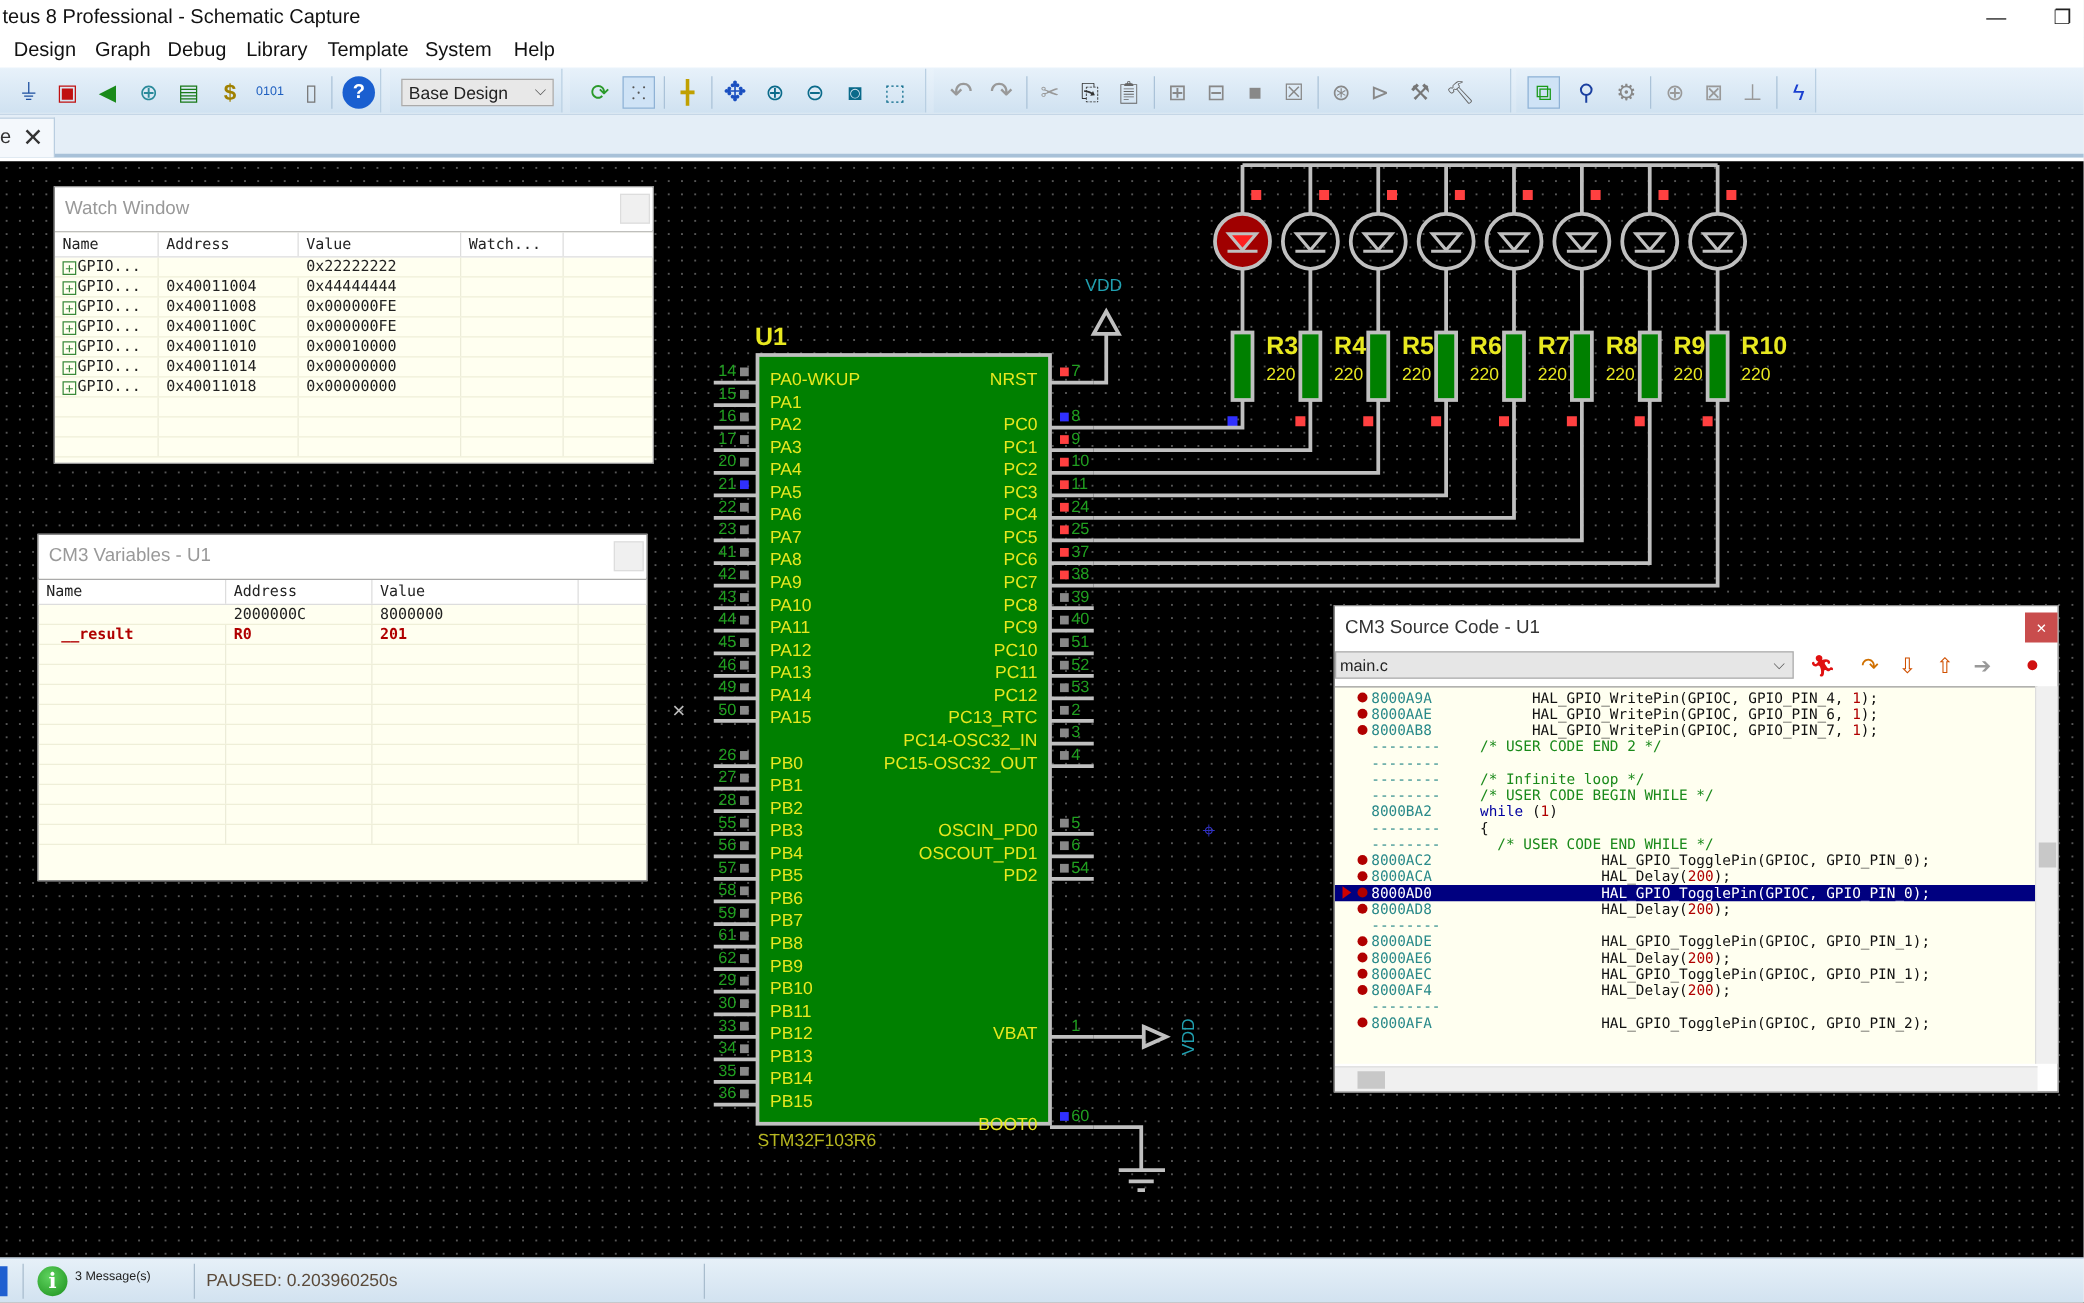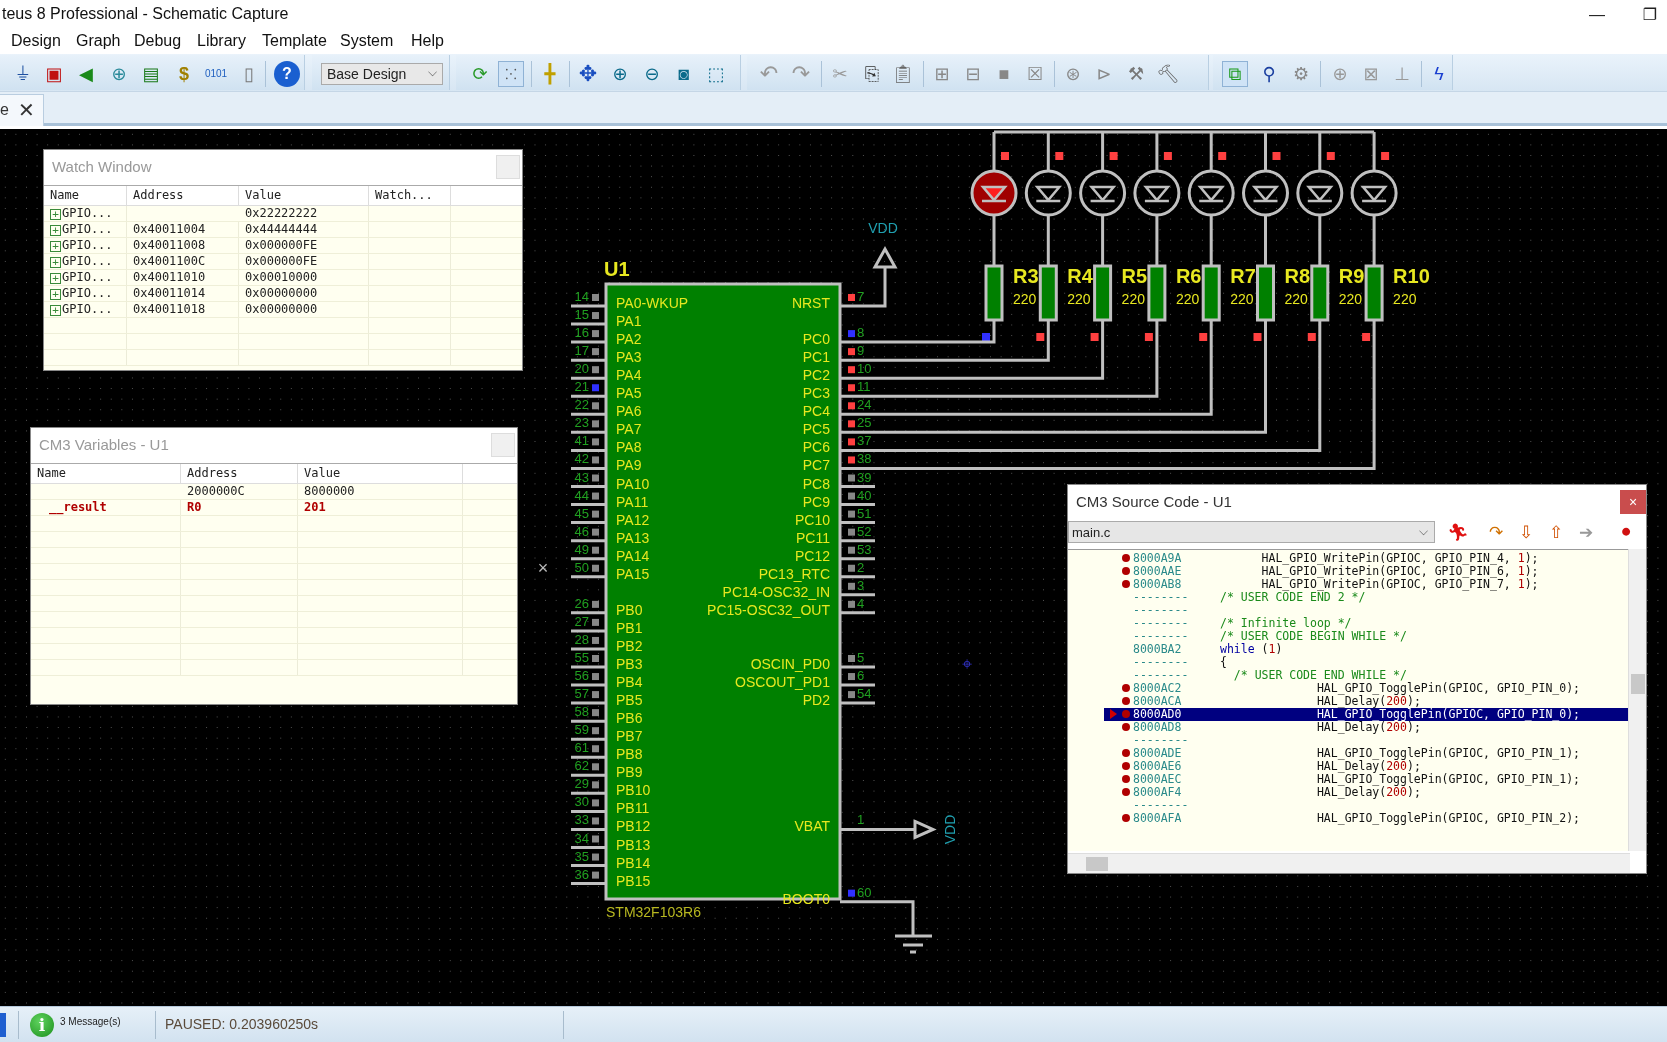--- a/index.html
+++ b/index.html
@@ -48,21 +48,21 @@
   .plus { display: inline-block; width: 11px; height: 11px; border: 1px solid #3a8a3a; color: #3a8a3a; font-size: 11px; line-height: 9px; text-align: center; margin-right: 1px; vertical-align: -1px; }
 
   
   .srcwin { position: absolute; left: 1067px; top: 484px; width: 580px; height: 390px; background: #fff; border: 1px solid #888; }
   .srcwin .sw-title { position: absolute; left: 0; top: 0; right: 0; height: 34px; font-size: 15px; color: #333; padding: 8px 8px; }
   .srcwin .sw-close { position: absolute; right: 0; top: 5px; width: 26px; height: 24px; background: #c94d4d; color: #fff; font-size: 14px; text-align: center; line-height: 24px; }
   .srcwin .sw-file { position: absolute; left: 0; top: 36px; width: 367px; height: 22px; background: #e6e6e6; border: 1px solid #aaa; font-size: 13px; padding: 3px 3px; color: #222; }
   .srcwin .sw-file .chev { position: absolute; right: 6px; top: 2px; font-size: 12px; color: #555; }
   .srcwin .sw-tools { position: absolute; left: 372px; top: 34px; width: 208px; height: 28px; }
   .srcwin .sw-tools span { position: absolute; top: 2px; width: 24px; height: 24px; font-size: 17px; text-align: center; line-height: 24px; }
-  .srcwin .code { position: absolute; left: 0; top: 64px; width: 562px; height: 302px; background: #fffff0; border-top: 1px solid #999; overflow: hidden; font-family: "DejaVu Sans Mono", monospace; font-size: 11.5px; padding-left: 36px; }
+  .srcwin .code { position: absolute; left: 0; top: 64px; width: 562px; height: 302px; background: #fffff0; border-top: 1px solid #999; overflow: hidden; font-family: "DejaVu Sans Mono", monospace; font-size: 11.5px; }
   .code .ln { position: relative; height: 13px; line-height: 13px; white-space: pre; }
   .code .ln .bp { position: absolute; left: 18px; top: 2px; width: 8px; height: 8px; border-radius: 50%; background: #b00000; }
   .code .ln .arrow { position: absolute; left: 6px; top: 1px; width: 0; height: 0; border-left: 7px solid #d00000; border-top: 5px solid transparent; border-bottom: 5px solid transparent; }
   .code .ln .addr { position: absolute; left: 29px; color: #2a8a8a; }
   .code .ln .src { position: absolute; left: 116px; color: #111; }
   .code .ln.current { background: #000080; }
   .code .ln.current .addr, .code .ln.current .src { color: #fff; }
   .code .cmt { color: #1a8a1a; }
   .code .kw { color: #0000a0; }
   .code .num { color: #b00000; }

